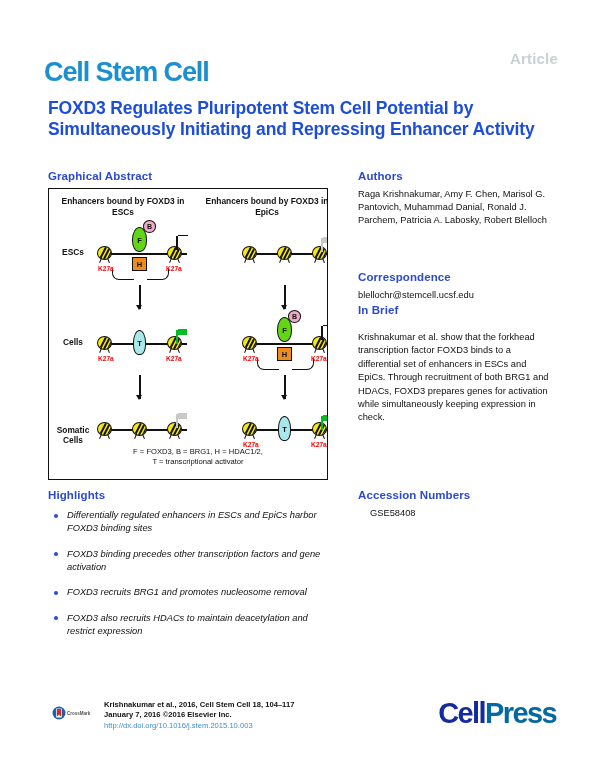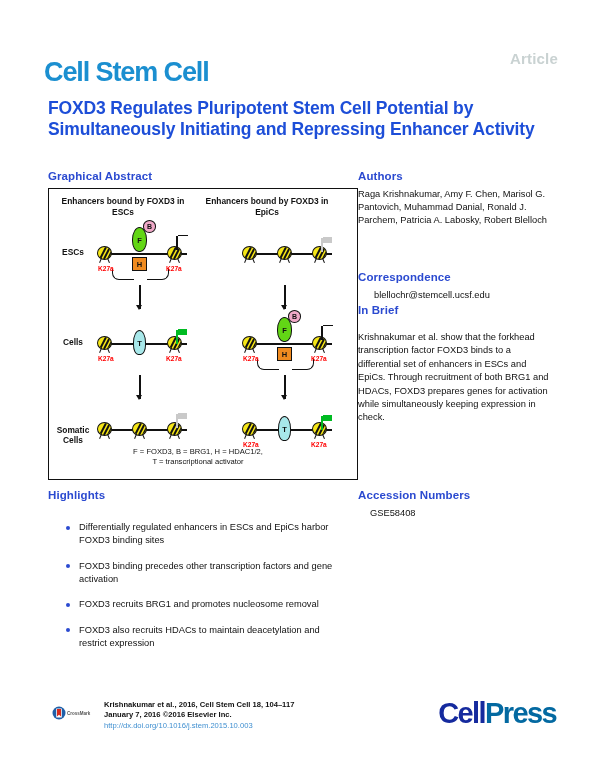--- a/index.html
+++ b/index.html
@@ -33,38 +33,38 @@
   #graphical-abstract-heading{position:absolute;left:48px;top:170px;}
   #authors-heading{position:absolute;left:358px;top:170px;}
   #correspondence-heading{position:absolute;left:358px;top:271px;}
   #inbrief-heading{position:absolute;left:358px;top:304px;}
   #accession-heading{position:absolute;left:358px;top:489px;}
   #highlights-heading{position:absolute;left:48px;top:489px;}
 
   
   .rt{position:absolute;left:358px;width:196px;font-size:9.3px;line-height:13.1px;color:#111;}
   #authors-list{top:188px;}
-  #correspondence-email{top:289px;margin-left:16px;}
+  #correspondence-email{top:289px;}
   #inbrief-text{top:331px;line-height:13.4px;}
   #accession-value{top:507px;margin-left:12px;}
 
   
-  #highlights-list{position:absolute;left:48px;top:505px;width:286px;margin:16px;padding:0;list-style:none;}
+  #highlights-list{position:absolute;left:48px;top:505px;width:286px;margin:4px;padding:0;list-style:none;font-style:italic;}
   #highlights-list li{
     position:relative;padding-left:15px;margin-bottom:12.5px;
     font-size:9.3px;line-height:13.1px;color:#111;
   }
   #highlights-list li:before{
     content:"";position:absolute;left:2px;top:4.5px;
     width:4px;height:4px;border-radius:50%;background:#2b4ad0;
   }
 
   
   #graphical-abstract-figure{
-    position:absolute;left:48px;top:188px;width:310px;height:292px;
+    position:absolute;left:48px;top:188px;width:280px;height:292px;
     border:1.6px solid #111;background:#fff;box-sizing:border-box;overflow:hidden;
   }
   .ga-col-title{
     position:absolute;font-size:8.4px;font-weight:bold;text-align:center;
     line-height:10.5px;color:#111;width:132px;
   }
   #ga-title-escs{left:8px;top:7px;}
   #ga-title-epics{left:152px;top:7px;}
   .row-label{
     position:absolute;font-size:8.4px;font-weight:bold;color:#111;

